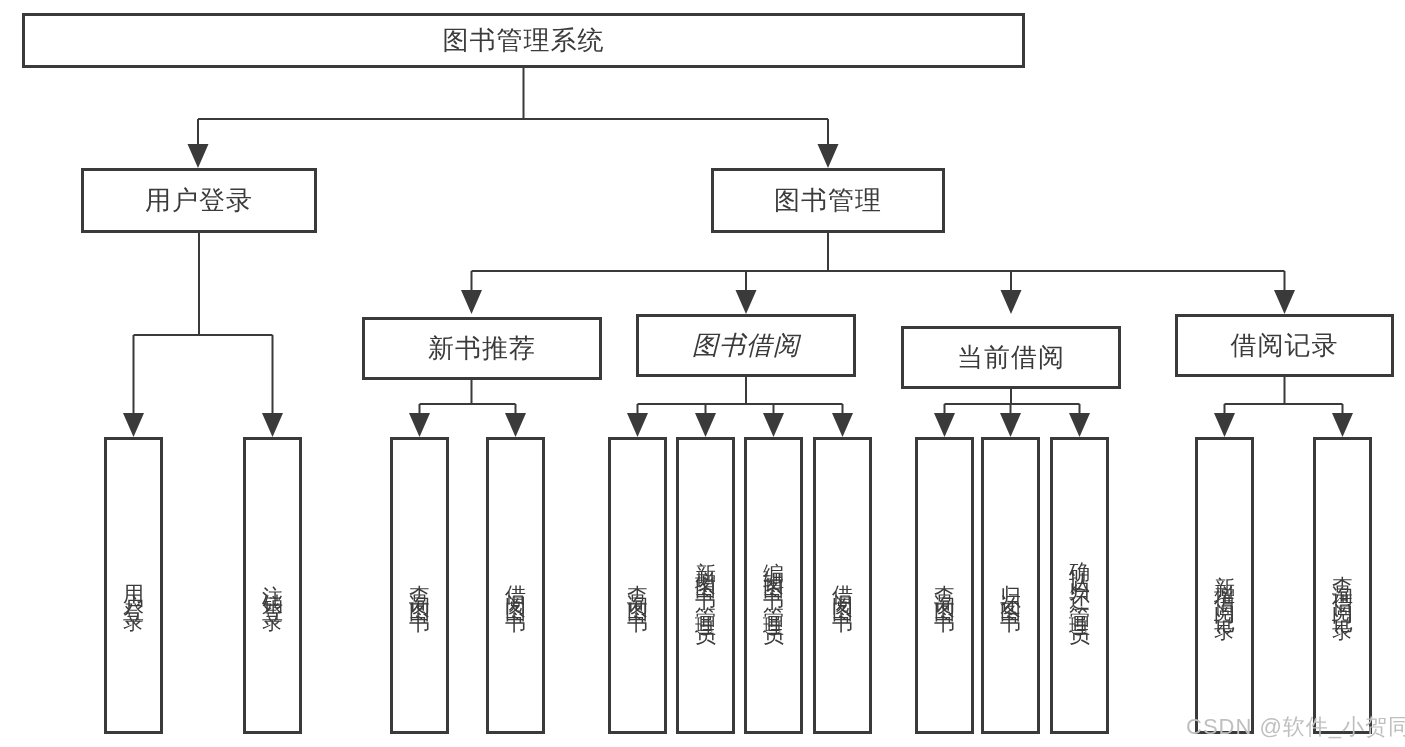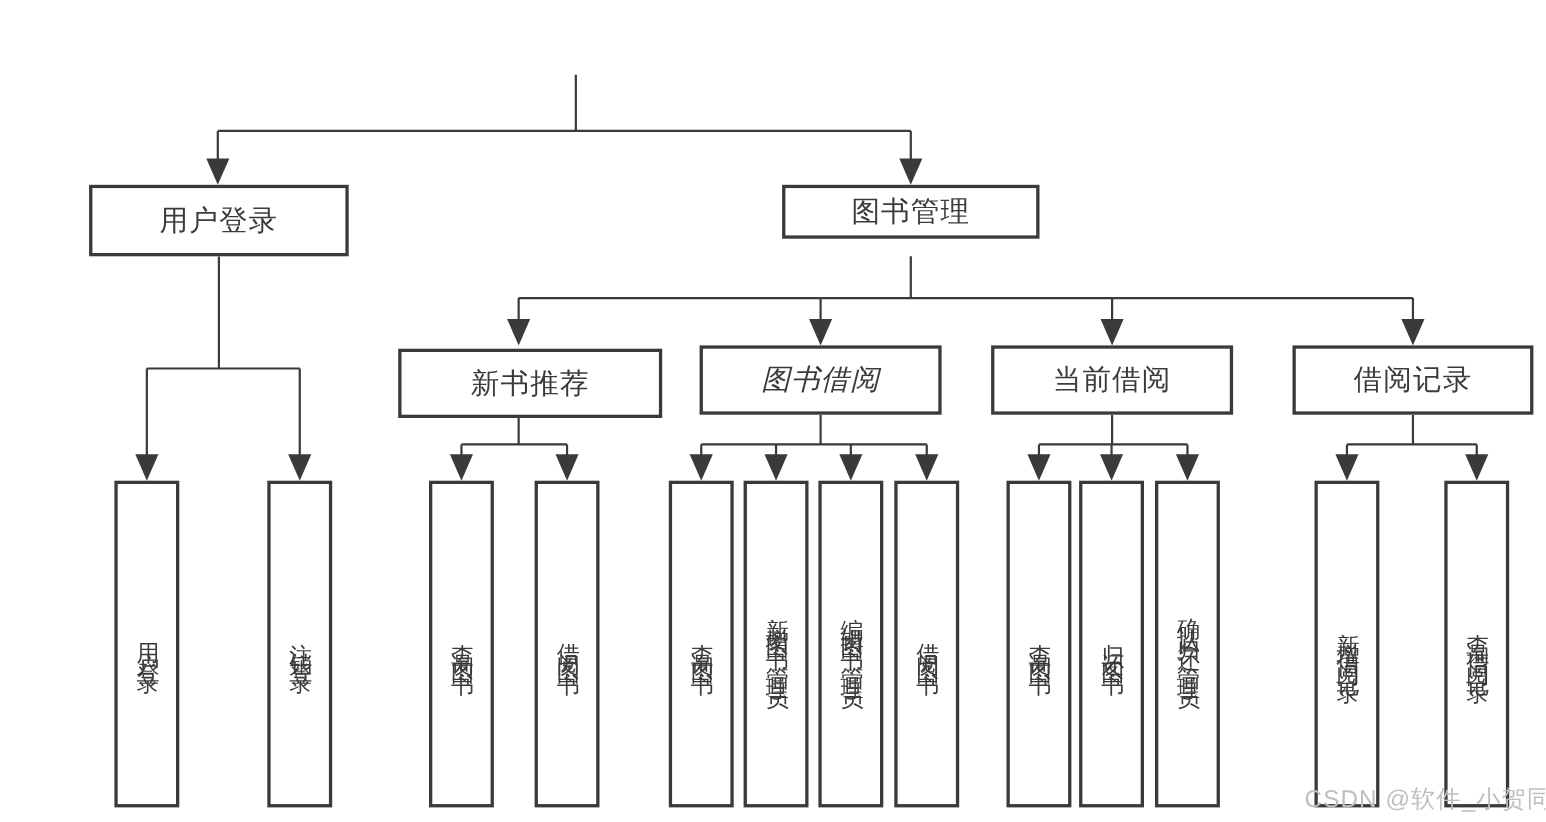--- a/index.html
+++ b/index.html
@@ -25,25 +25,25 @@
     writing-mode:vertical-rl;
     text-orientation:mixed;
     letter-spacing:9px;
     line-height:1.15;
     white-space:nowrap;
   }
   
   .n-root{left:22px;top:13px;width:1003px;height:55px;}
   
   .n-user{left:81px;top:168px;width:236px;height:65px;}
-  .n-book{left:711px;top:168px;width:234px;height:49px;}
+  .n-book{left:711px;top:168px;width:234px;height:65px;}
   
   .n-rec{left:362px;top:317px;width:240px;height:63px;}
   .n-bb{left:636px;top:314px;width:220px;height:63px;font-style:italic;}
-  .n-cb{left:901px;top:314px;width:220px;height:63px;}
+  .n-cb{left:901px;top:326px;width:220px;height:63px;}
   .n-br{left:1175px;top:314px;width:219px;height:63px;}
   
   .lf{top:437px;width:59px;height:297px;}
   .n-a1{left:104px;} .n-a2{left:243px;}
   .n-b1{left:390px;} .n-b2{left:486px;}
   .n-c1{left:608px;} .n-c2{left:676px;} .n-c3{left:744px;} .n-c4{left:813px;}
   .n-d1{left:915px;} .n-d2{left:981px;} .n-d3{left:1050px;}
   .n-e1{left:1195px;} .n-e2{left:1313px;}
   .watermark{
     position:absolute;left:1186px;top:712px;
@@ -85,20 +85,23 @@
     <path d="M1011 377 V404 M944.5 404 H1079.5 M944.5 404 V414 M1010.5 404 V414 M1079.5 404 V414" stroke="#3a3a3a" stroke-width="2" fill="none"></path>
     <path fill="#3a3a3a" d="M934 413 L955 413 L944.5 437 Z"></path>
     <path fill="#3a3a3a" d="M1000 413 L1021 413 L1010.5 437 Z"></path>
     <path fill="#3a3a3a" d="M1069 413 L1090 413 L1079.5 437 Z"></path>
 
     <path d="M1284.5 377 V404 M1224.5 404 H1342.5 M1224.5 404 V414 M1342.5 404 V414" stroke="#3a3a3a" stroke-width="2" fill="none"></path>
     <path fill="#3a3a3a" d="M1214 413 L1235 413 L1224.5 437 Z"></path>
     <path fill="#3a3a3a" d="M1332 413 L1353 413 L1342.5 437 Z"></path>
   </svg>
 
+  <div class="box hbox n-root">
+    <span>图书管理系统</span>
+  </div>
 
   <div class="box hbox n-user">
     <span>用户登录</span>
   </div>
   <div class="box hbox n-book">
     <span>图书管理</span>
   </div>
 
   <div class="box hbox n-rec">
     <span>新书推荐</span>

